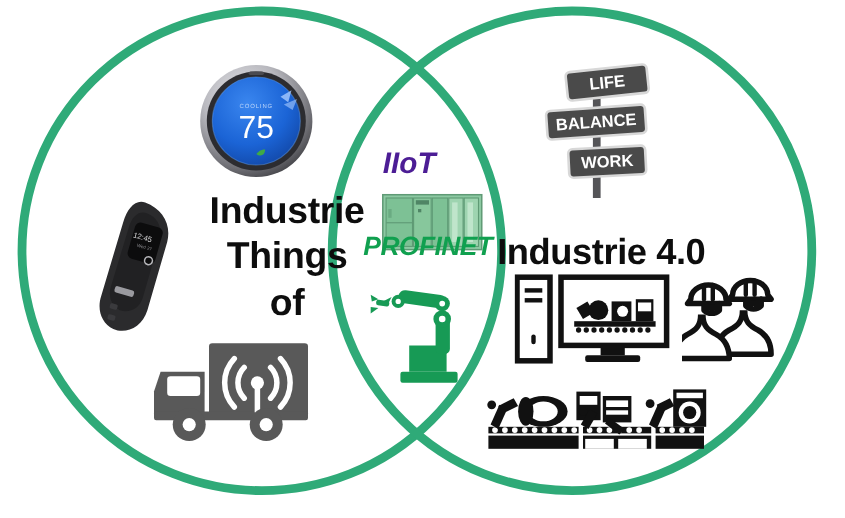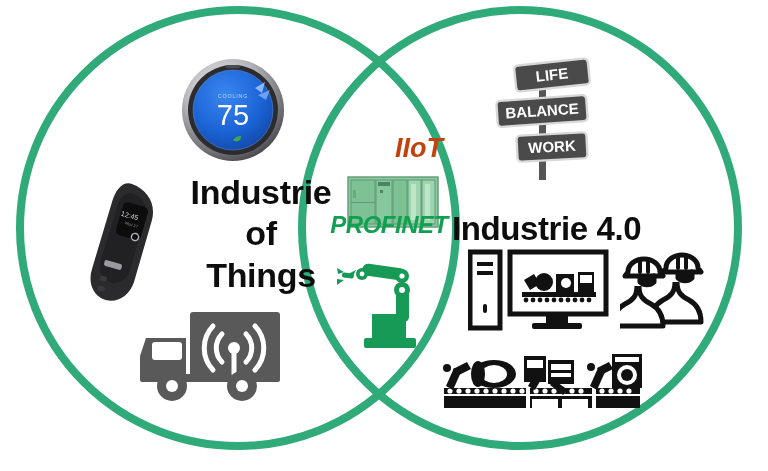--- a/index.html
+++ b/index.html
@@ -45,27 +45,27 @@
     width: 230px;
     text-align: left;
     font-size: 33px;
     font-weight: bold;
     color: #0d0d0d;
     letter-spacing: -0.4px;
     white-space: nowrap;
     margin-top: 20px;
   }
   .label-iiot {
-    left: 337px; top: 133px;
+    left: 348px; top: 133px;
     width: 106px;
-    text-align: right;
+    text-align: left;
     font-size: 27px;
     font-weight: bold;
     font-style: italic;
-    color: #c2410c;
+    color: #4c1d95;
     letter-spacing: 0px;
   }
   .label-profinet {
     left: 320px; top: 211px;
     width: 138px;
     text-align: center;
     font-size: 24px;
     font-weight: bold;
     font-style: italic;
     color: #10a04f;
@@ -351,22 +351,22 @@
         <rect x="184" y="2" width="30" height="34"></rect>
         <rect x="187" y="5" width="24" height="5" fill="#ffffff"></rect>
         <circle cx="199" cy="23" r="10" fill="#ffffff"></circle>
         <circle cx="199" cy="23" r="6"></circle>
       </g>
     </svg>
   </div>
 
   <div class="abs label-iot">
     <div>Industrie</div>
+    <div>Things</div>
     <div>of</div>
-    <div>Things</div>
   </div>
 
   <div class="abs label-ind">Industrie 4.0</div>
 
   <div class="abs label-iiot">IIoT</div>
 
   <div class="abs label-profinet">PROFINET</div>
 
 </div>
 

